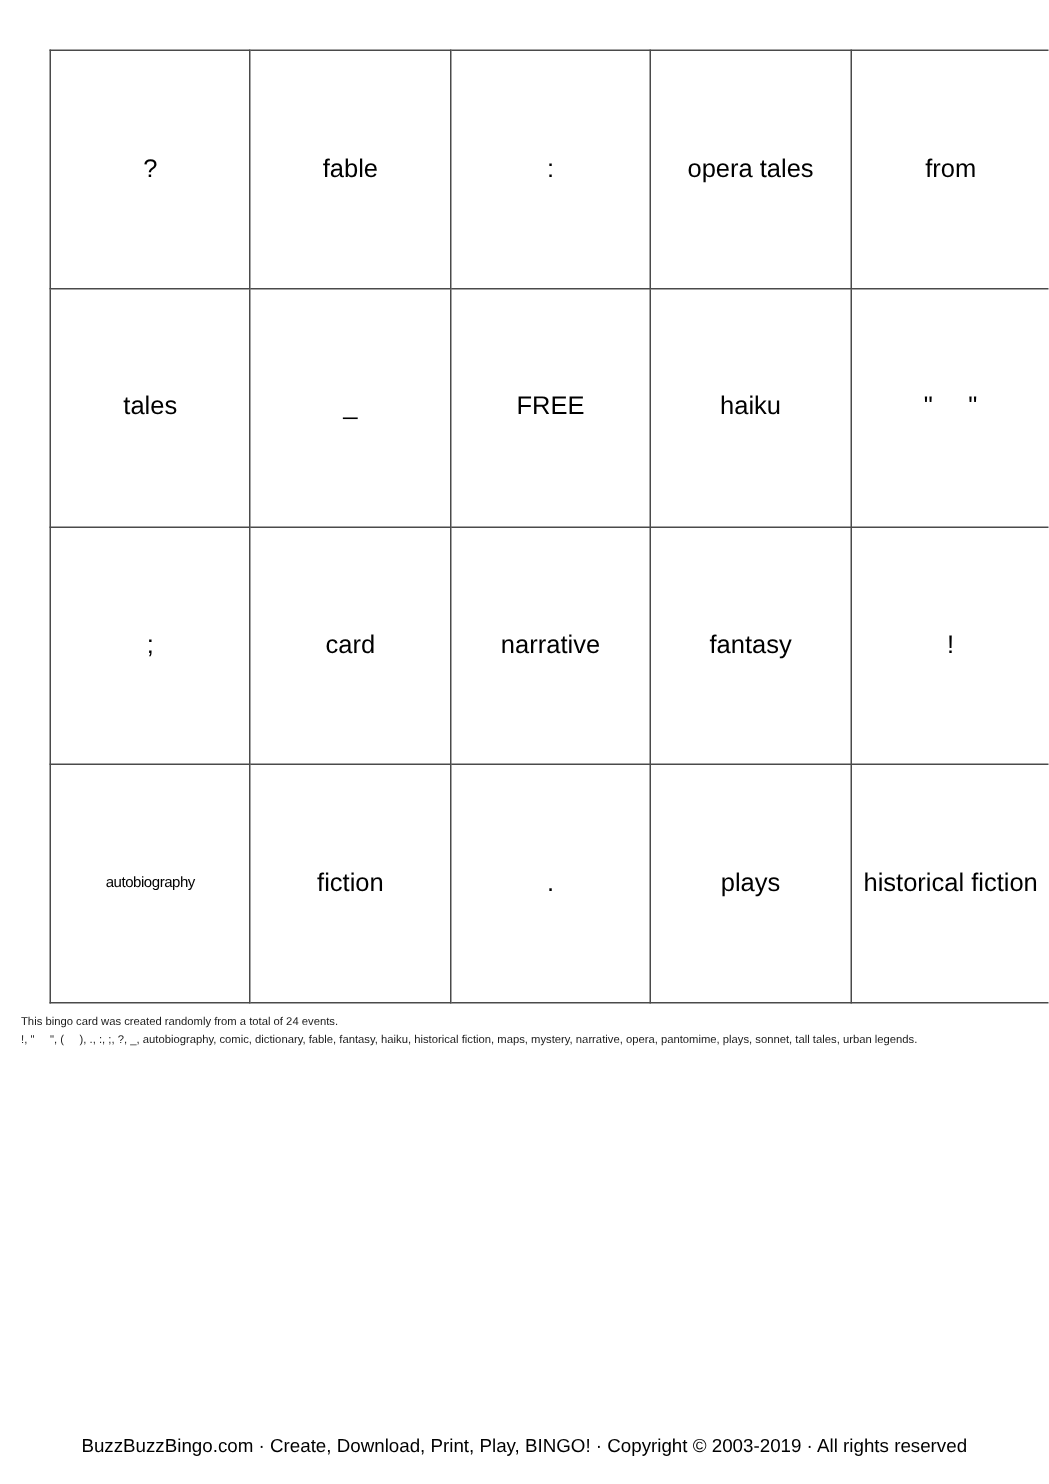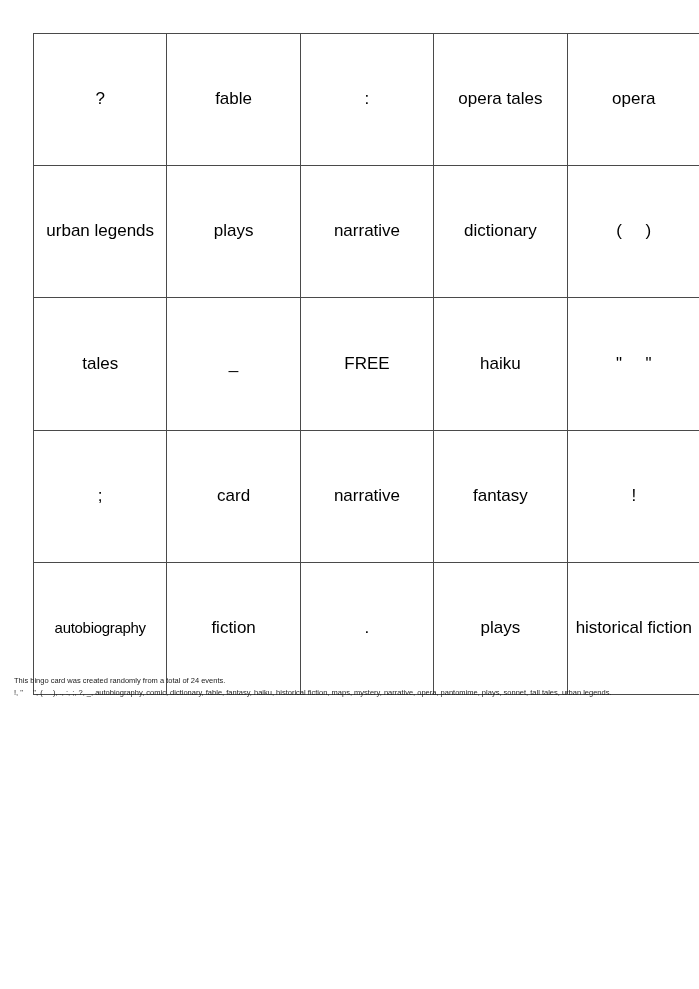--- a/index.html
+++ b/index.html
@@ -42,21 +42,21 @@
     text-align: center;
     vertical-align: middle;
     padding: 2px 3px;
     font-size: 17px;
     line-height: 1.22;
     color: #000000;
     word-wrap: break-word;
     overflow-wrap: break-word;
   }
   .bingo-card td.sq-narrow {
-    font-size: 15px;
+    font-size: 10px;
     letter-spacing: -0.3px;
   }
   .cell-text {
     display: block;
     white-space: pre-wrap;
   }
 
   
   .card-note {
     position: absolute;
@@ -97,38 +97,21 @@
         <td>
             <span class="cell-text">fable</span>
           </td>
         <td>
             <span class="cell-text">:</span>
           </td>
         <td>
             <span class="cell-text">opera tales</span>
           </td>
         <td>
-            <span class="cell-text">opera</span>
-          </td>
-      </tr>
-      <tr>
-        <td>
-            <span class="cell-text">urban legends</span>
-          </td>
-        <td>
-            <span class="cell-text">plays</span>
-          </td>
-        <td>
-            <span class="cell-text">narrative</span>
-          </td>
-        <td>
-            <span class="cell-text">dictionary</span>
-          </td>
-        <td>
-            <span class="cell-text">(     )</span>
+            <span class="cell-text">from</span>
           </td>
       </tr>
       <tr>
         <td>
             <span class="cell-text">tales</span>
           </td>
         <td>
             <span class="cell-text">_</span>
           </td>
         <td>
@@ -176,14 +159,17 @@
           </td>
       </tr>
     </tbody>
   </table>
 
   <div class="card-note">
     <span class="note-line">This bingo card was created randomly from a total of 24 events.</span>
     <span class="note-line">!, "     ", (     ), ., :, ;, ?, _, autobiography, comic, dictionary, fable, fantasy, haiku, historical fiction, maps, mystery, narrative, opera, pantomime, plays, sonnet, tall tales, urban legends.</span>
   </div>
 
+  <div class="page-footer">
+    <span>BuzzBuzzBingo.com · Create, Download, Print, Play, BINGO! · Copyright © 2003-2019 · All rights reserved</span>
+  </div>
 
 </div>
 
 </body></html>

